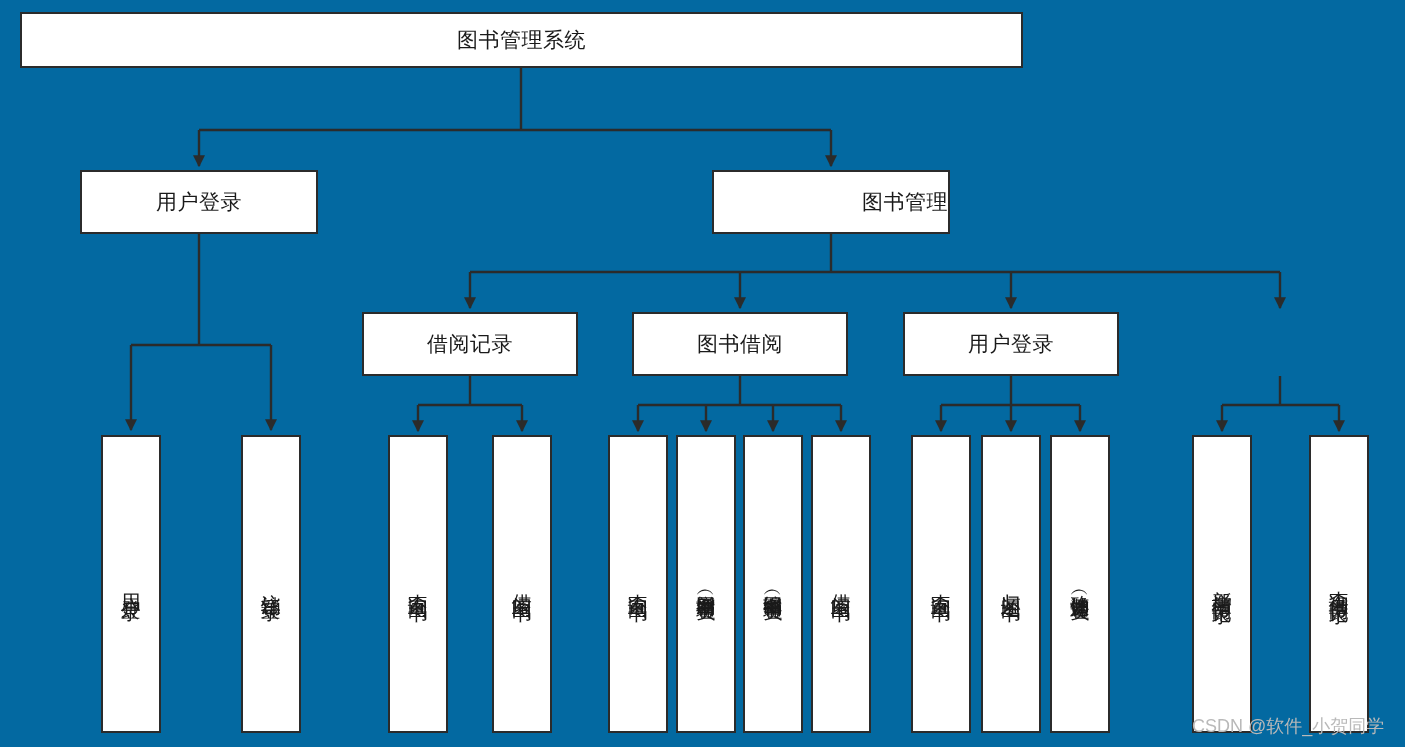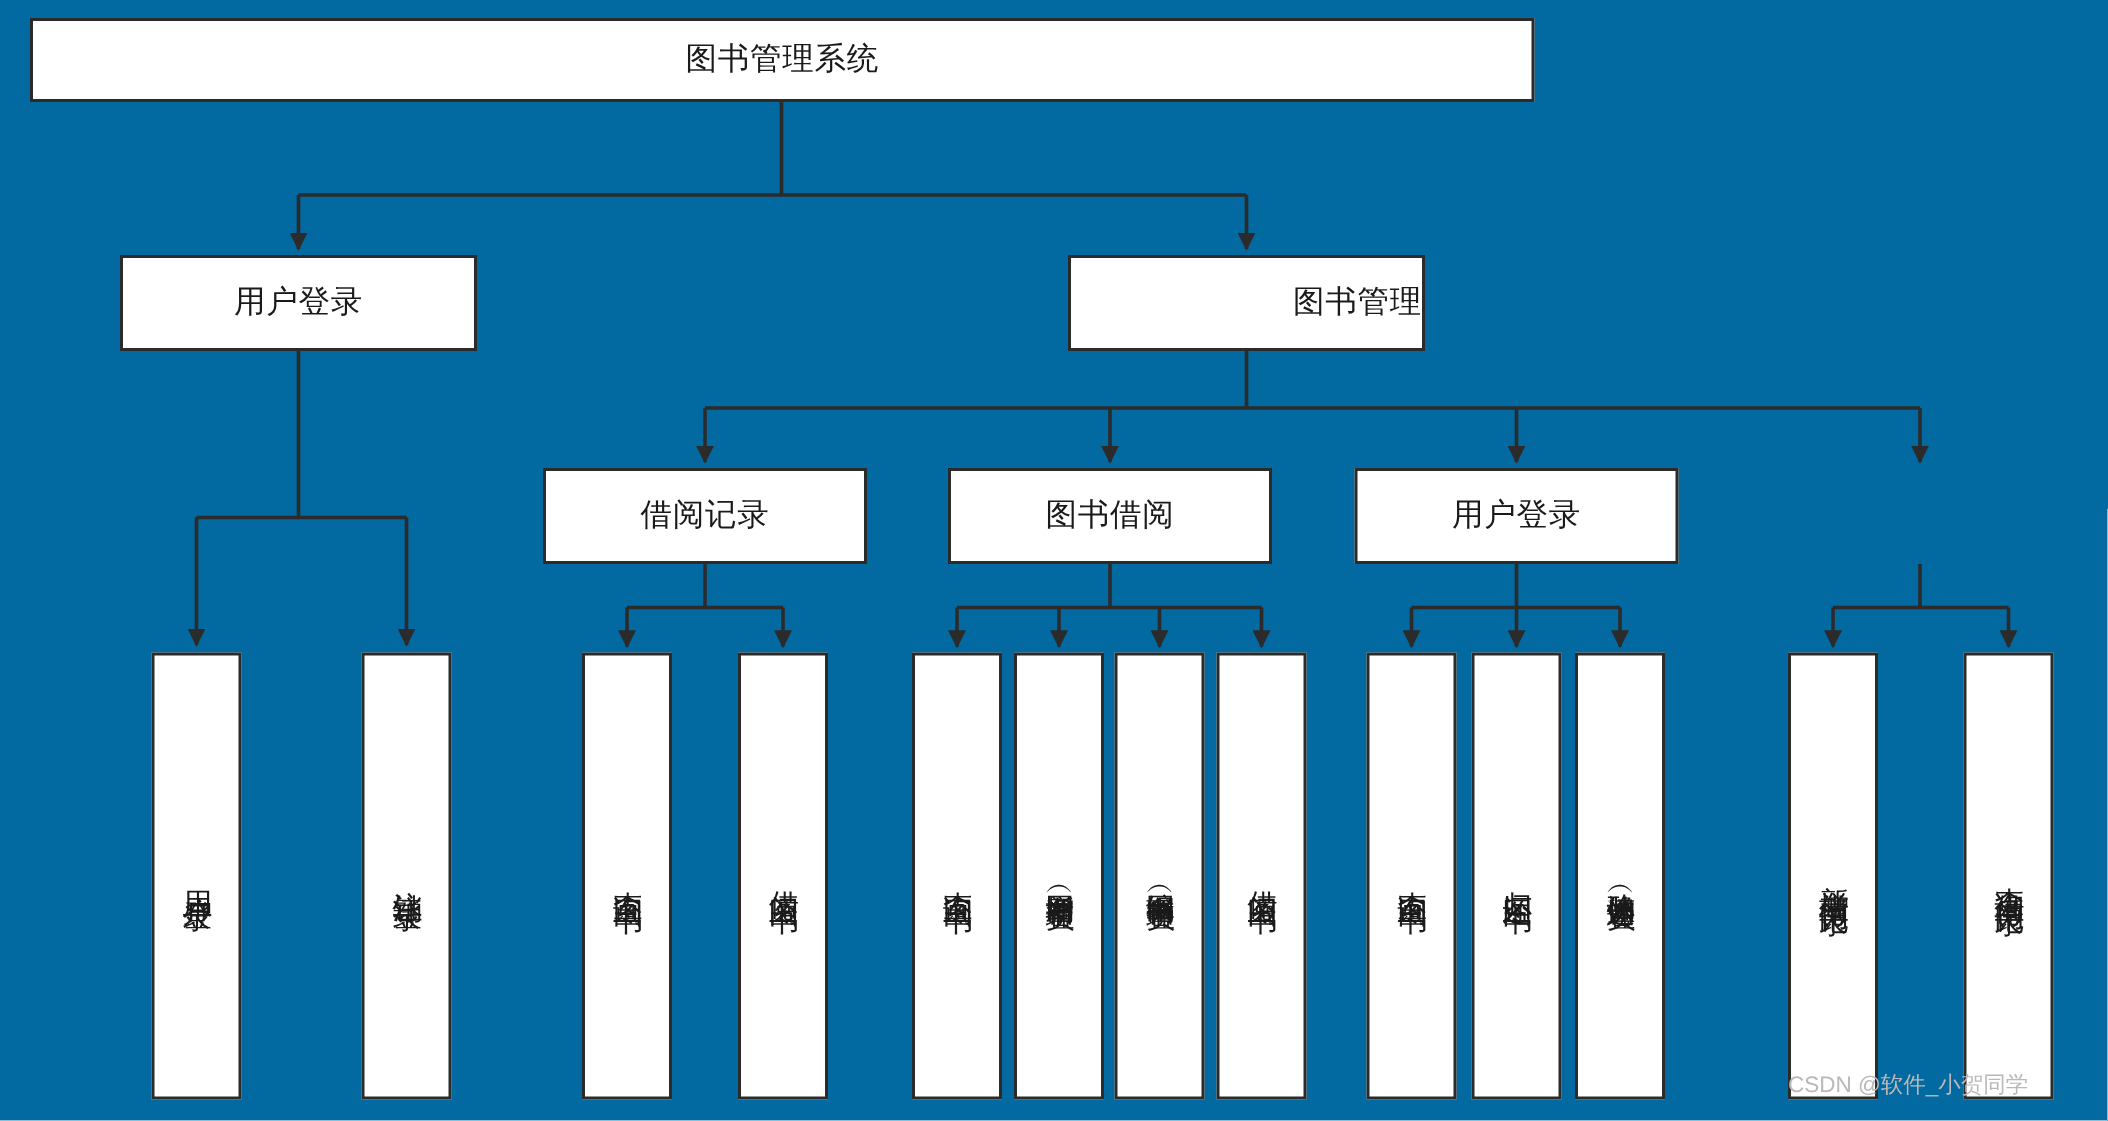--- a/index.html
+++ b/index.html
@@ -61,21 +61,21 @@
   }
   .node.vertical.tight .label {
     font-size: 19px;
     letter-spacing: 1px;
     max-height: 288px;
   }
   .watermark {
     position: absolute;
     left: 1192px;
     top: 714px;
-    font-size: 15px;
+    font-size: 18px;
     color: #b9b9b9;
     white-space: nowrap;
     z-index: 5;
     font-family: "Liberation Sans", "DejaVu Sans", sans-serif;
   }
 </style>
 </head>
 <body>
 
 <div id="diagram">

